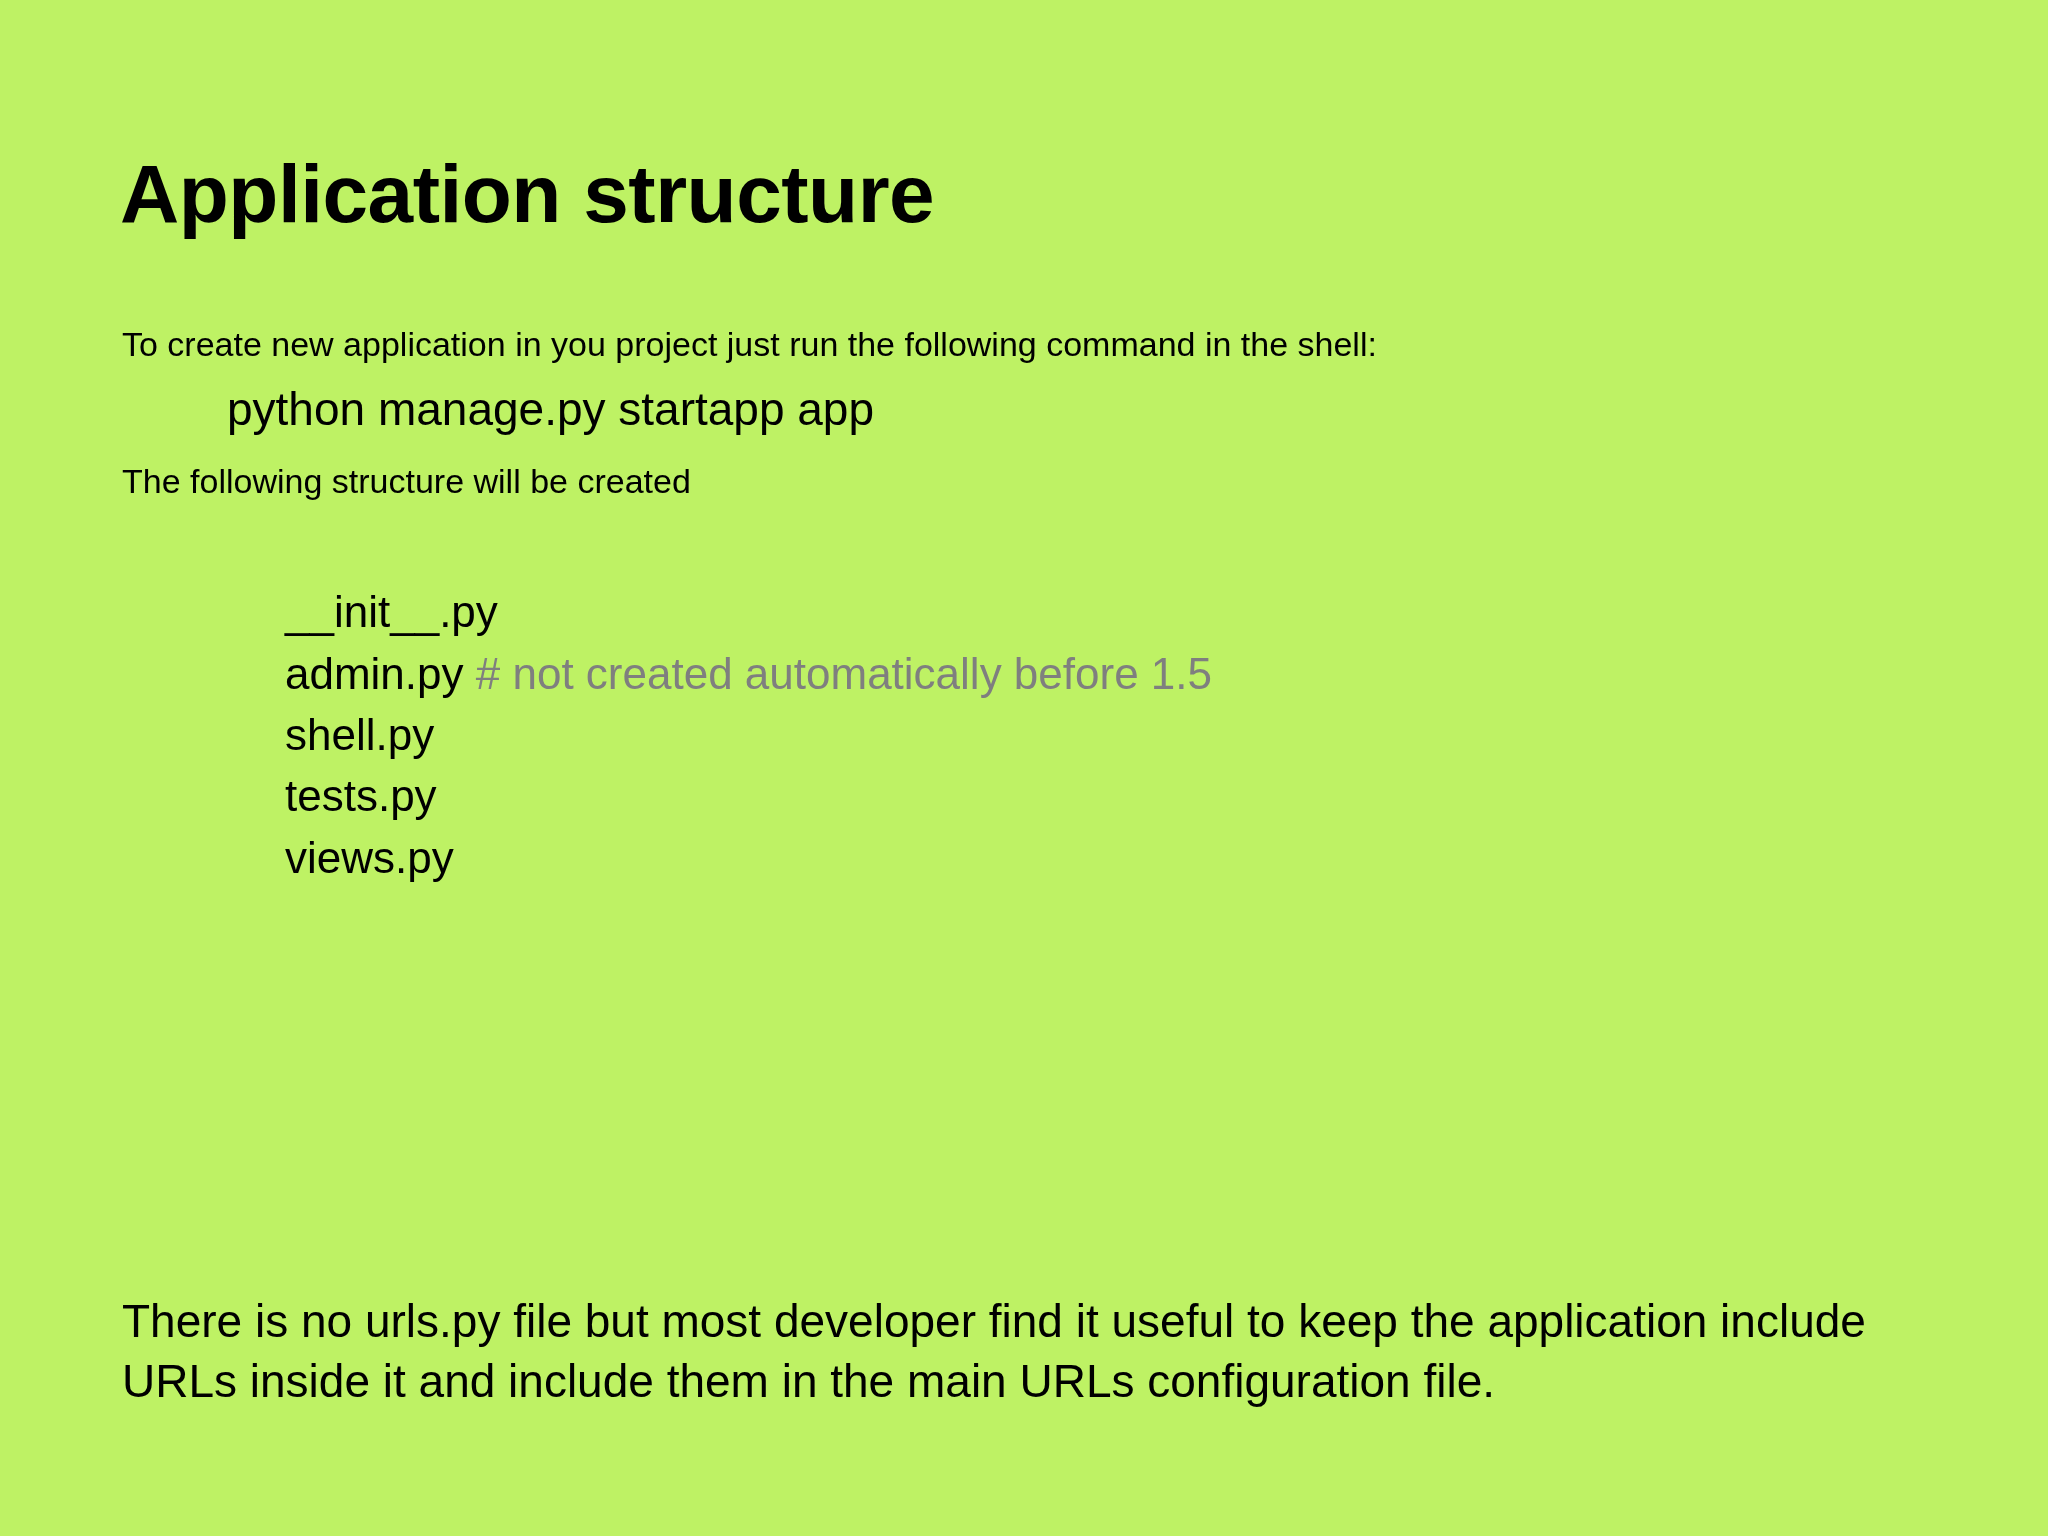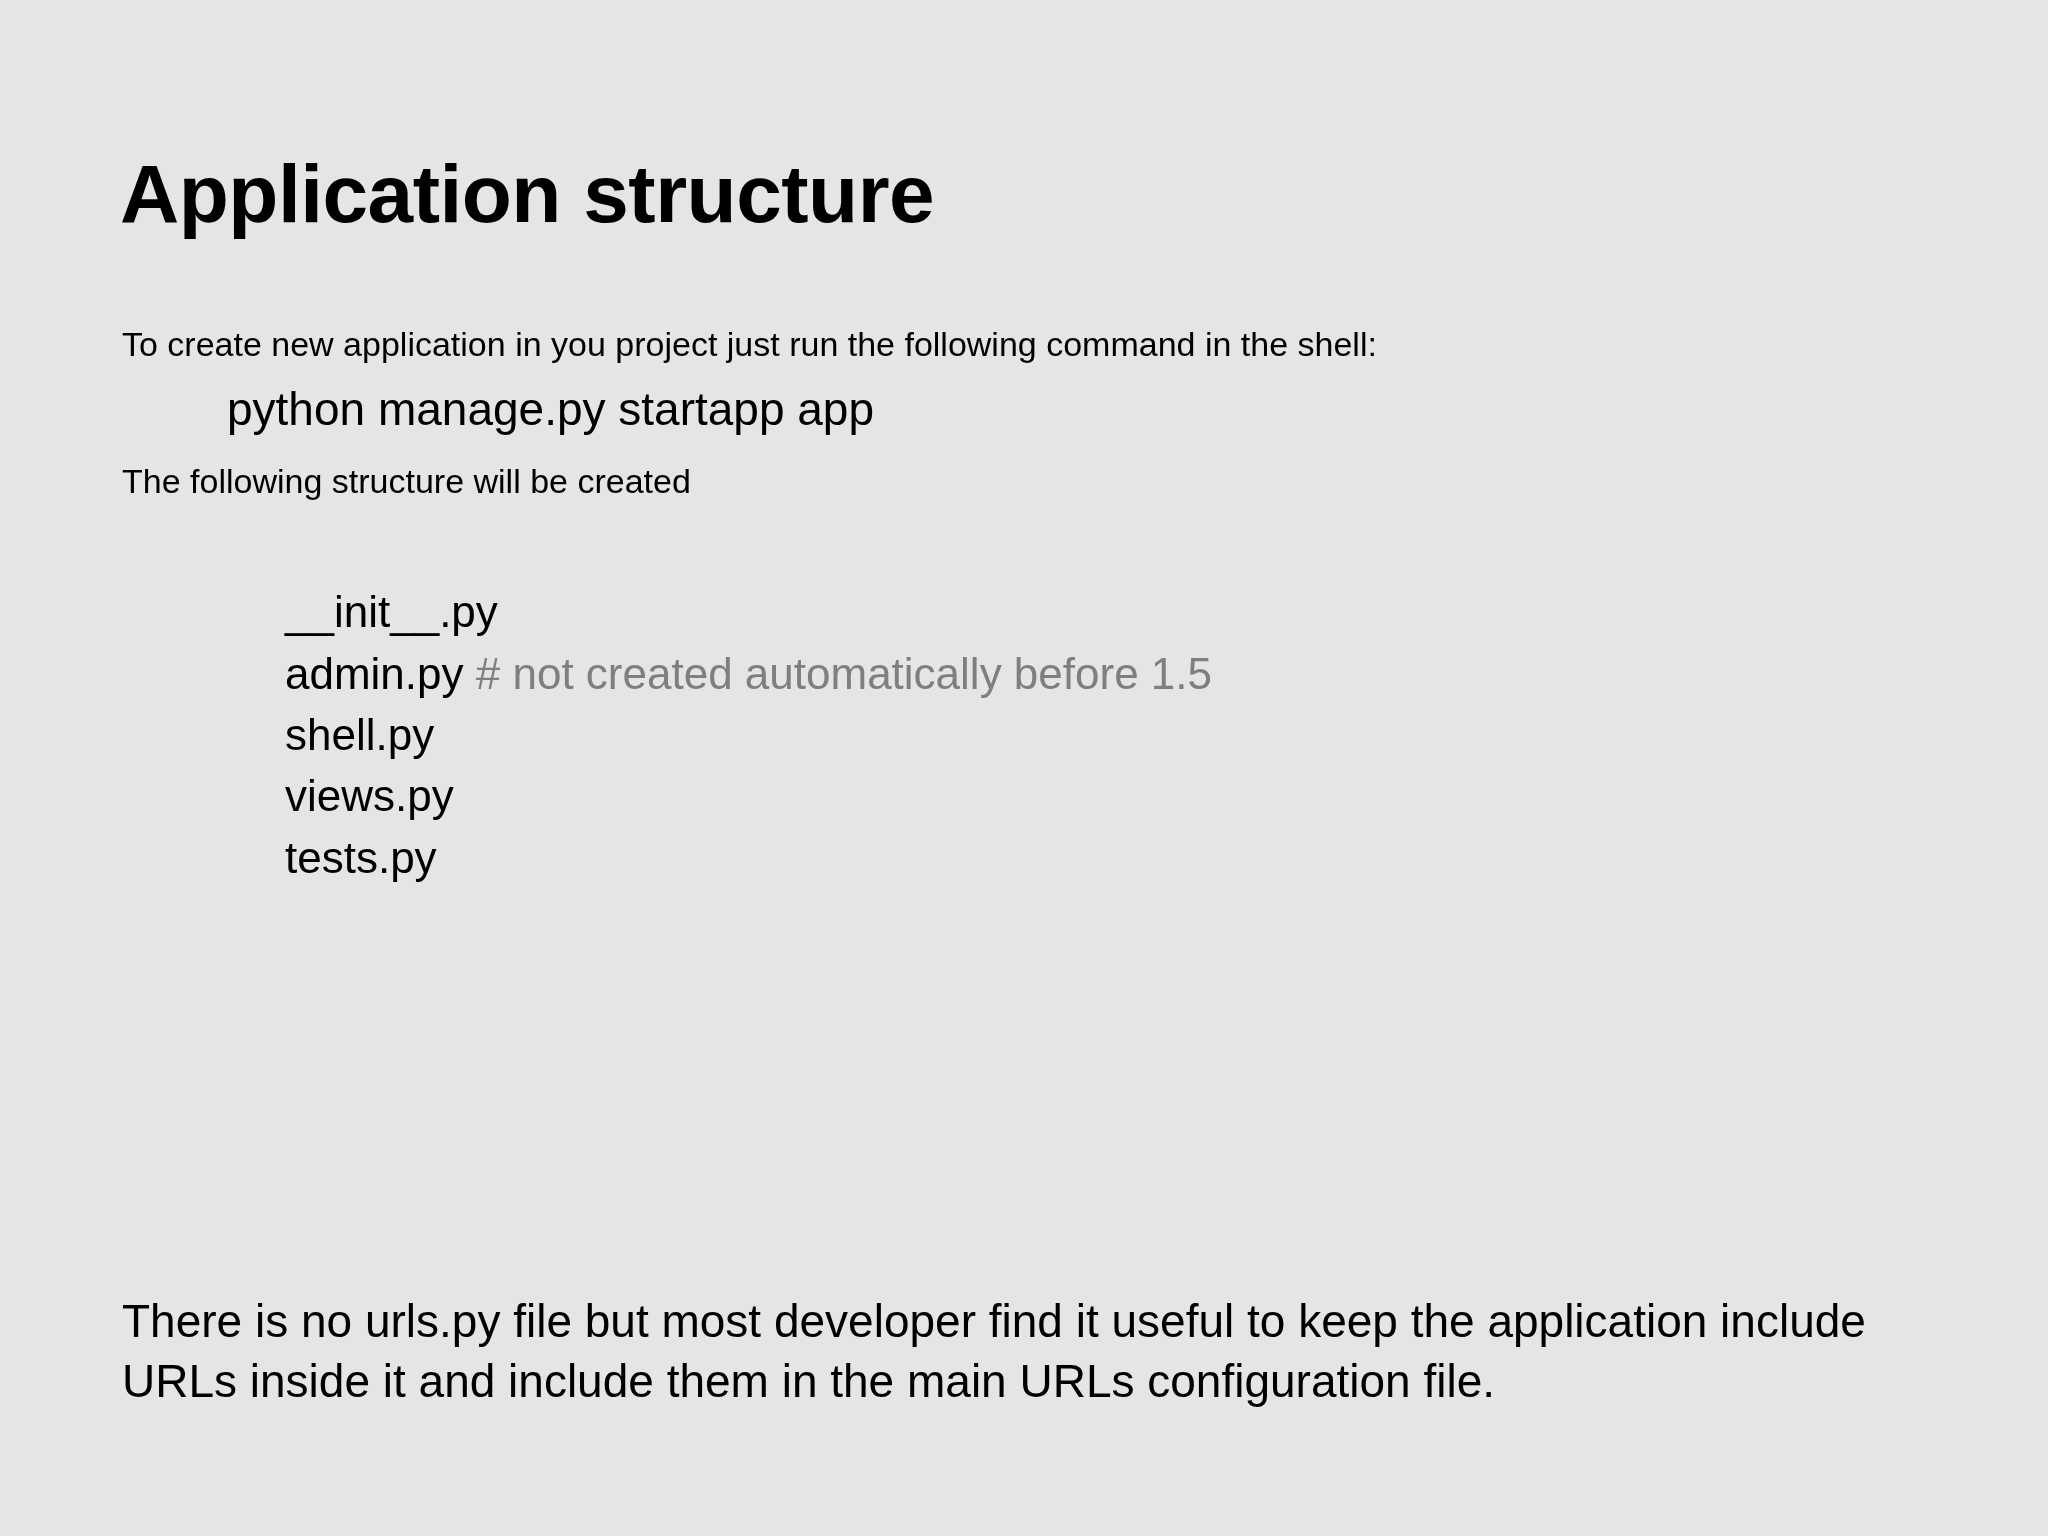--- a/index.html
+++ b/index.html
@@ -15,21 +15,21 @@
     overflow: hidden;
     position: relative;
   }
 
   .slide {
     position: absolute;
     left: 0;
     top: 0;
     width: 2048px;
     height: 1536px;
-    background: #e5e5e5;
+    background: #bef264;
   }
 
   .slide-title {
     position: absolute;
     left: 120px;
     top: 98px;
     font-size: 82px;
     font-weight: 700;
     letter-spacing: -0.5px;
     line-height: 1.0;
@@ -134,25 +134,25 @@
         <div class="tree-item">
           <span>admin.py</span>
           <span class="comment"># not created automatically before 1.5</span>
         </div>
 
         <div class="tree-item">
           <span>shell.py</span><span class="comment"></span>
         </div>
 
         <div class="tree-item">
-          <span>views.py</span><span class="comment"></span>
+          <span>tests.py</span><span class="comment"></span>
         </div>
 
         <div class="tree-item">
-          <span>tests.py</span><span class="comment"></span>
+          <span>views.py</span><span class="comment"></span>
         </div>
 
       </div>
     </div>
   </div>
 
   <p class="para-footer">There is no urls.py file but most developer find it useful to keep the application include URLs inside it and include them in the main URLs configuration file.</p>
 
 </div>
 

